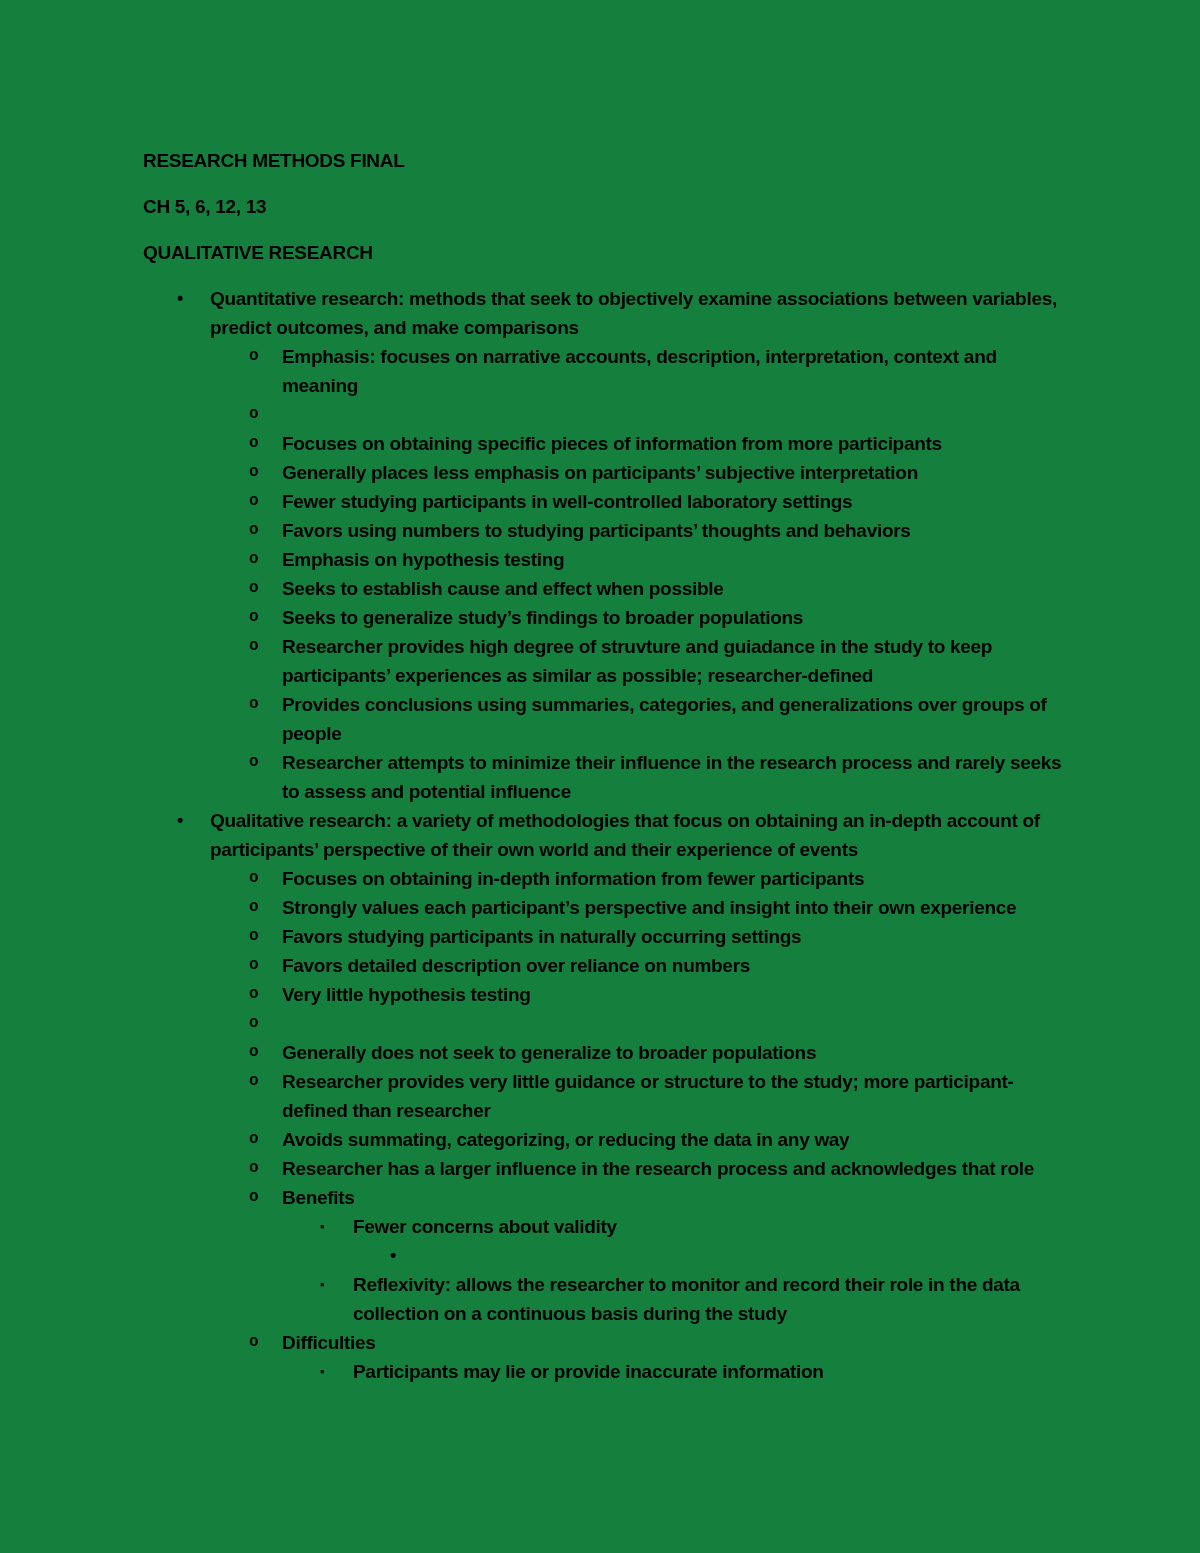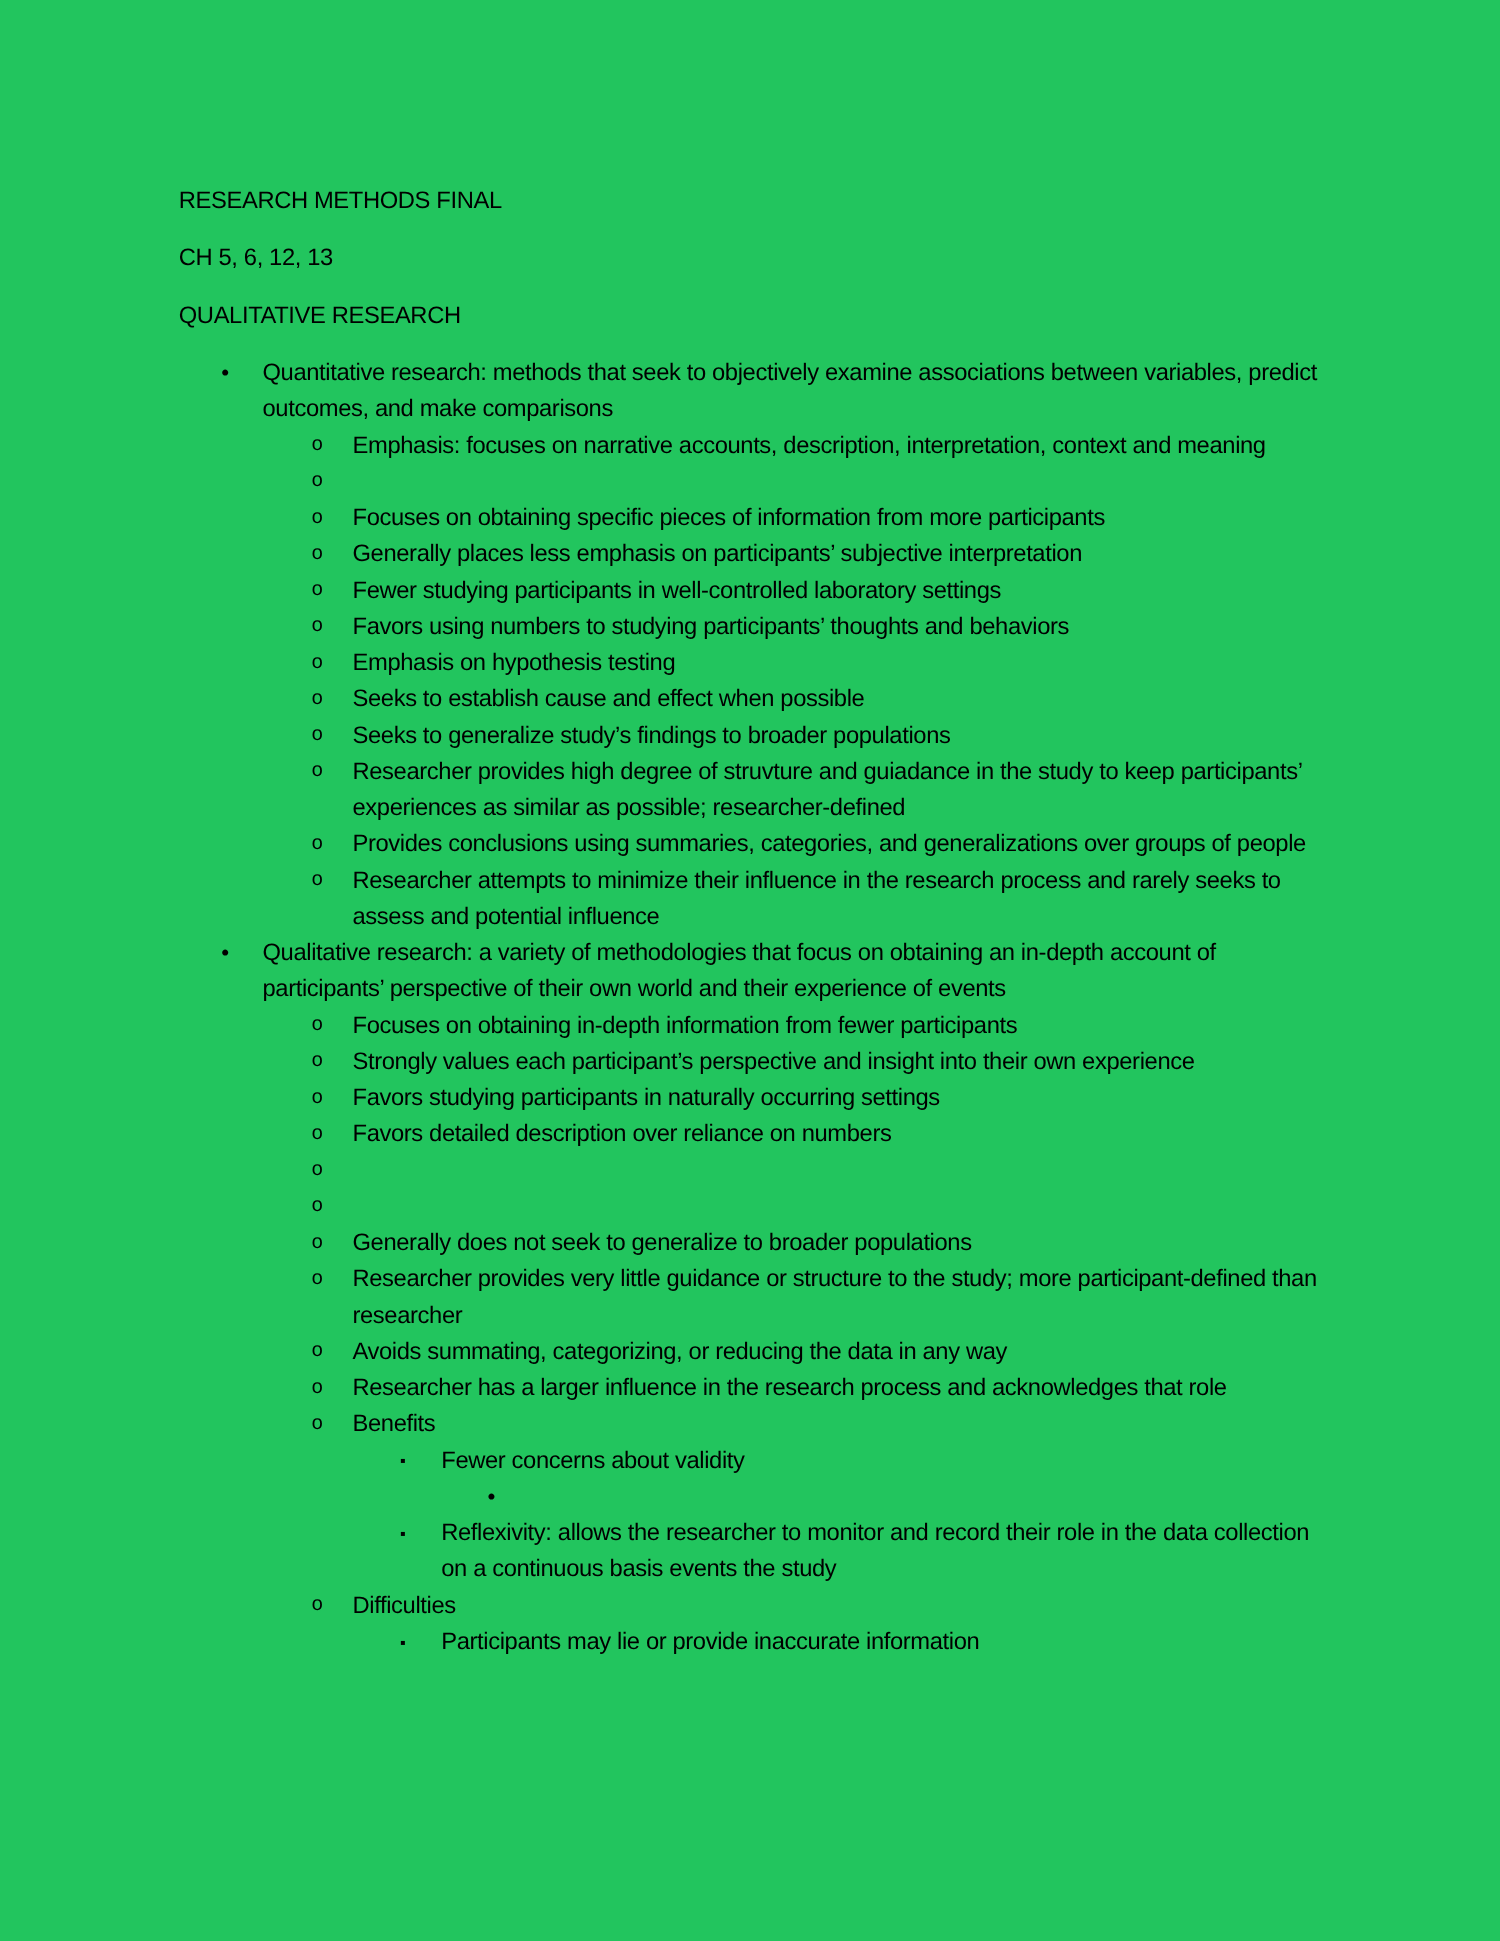--- a/index.html
+++ b/index.html
@@ -4,25 +4,25 @@
 <style>
   html, body {
     margin: 0;
     padding: 0;
     background: #ffffff;
   }
   .page {
     position: relative;
     width: 1200px;
     height: 1553px;
-    background: #22c55e;
+    background: #15803d;
     box-sizing: border-box;
     padding: 146px 138px 0 143px;
     font-family: "Liberation Sans", "DejaVu Sans", sans-serif;
-    font-weight: 400;
+    font-weight: 700;
     font-size: 19px;
     line-height: 29px;
     letter-spacing: -0.3px;
     color: #000000;
     overflow: hidden;
   }
   .para {
     margin: 0 0 17px 0;
   }
   .list {
@@ -123,20 +123,21 @@
       <div class="li l2">
         <span class="marker m2">o</span>
         <span class="txt">Favors studying participants in naturally occurring settings</span>
       </div>
       <div class="li l2">
         <span class="marker m2">o</span>
         <span class="txt">Favors detailed description over reliance on numbers</span>
       </div>
       <div class="li l2">
         <span class="marker m2">o</span>
+        <span class="txt">Very little hypothesis testing</span>
       </div>
       <div class="li l2">
         <span class="marker m2">o</span>
       </div>
       <div class="li l2">
         <span class="marker m2">o</span>
         <span class="txt">Generally does not seek to generalize to broader populations</span>
       </div>
       <div class="li l2">
         <span class="marker m2">o</span>
@@ -156,21 +157,21 @@
       </div>
       <div class="li l3">
         <span class="marker m3">▪</span>
         <span class="txt">Fewer concerns about validity</span>
       </div>
       <div class="li l4">
         <span class="marker m4">•</span>
       </div>
       <div class="li l3">
         <span class="marker m3">▪</span>
-        <span class="txt">Reflexivity: allows the researcher to monitor and record their role in the data collection on a continuous basis events the study</span>
+        <span class="txt">Reflexivity: allows the researcher to monitor and record their role in the data collection on a continuous basis during the study</span>
       </div>
       <div class="li l2">
         <span class="marker m2">o</span>
         <span class="txt">Difficulties</span>
       </div>
       <div class="li l3">
         <span class="marker m3">▪</span>
         <span class="txt">Participants may lie or provide inaccurate information</span>
       </div>
     </div>

